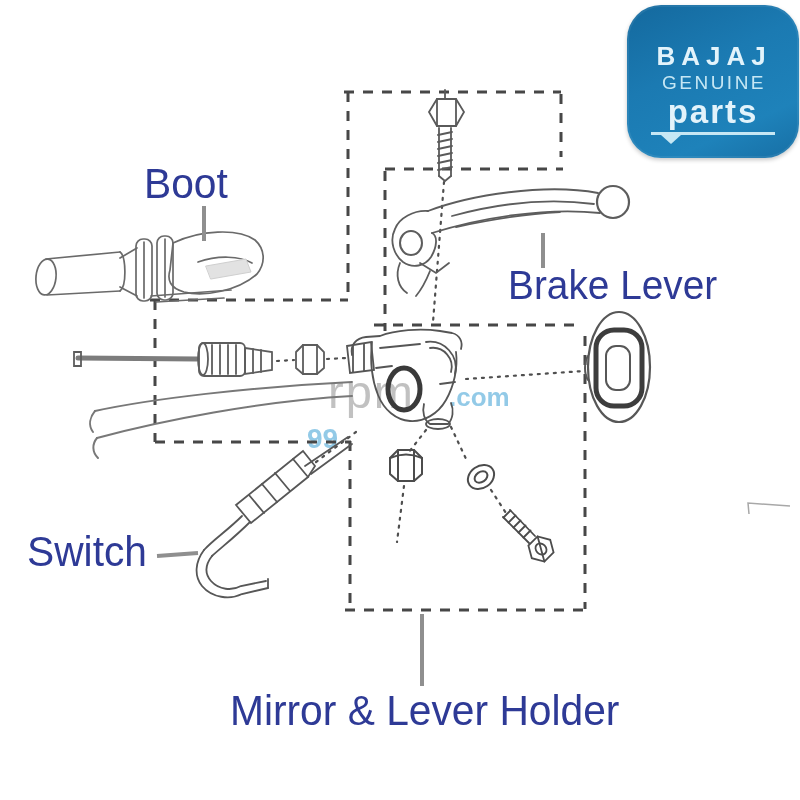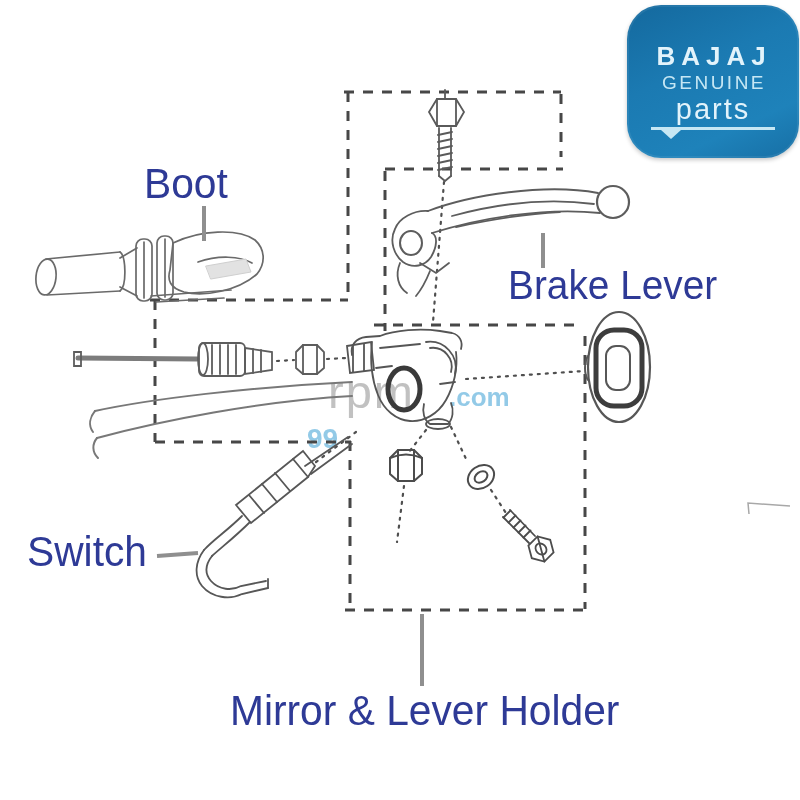--- a/index.html
+++ b/index.html
@@ -37,21 +37,21 @@
   }
   .logo .brand{
     margin-top:36px;font-size:26px;font-weight:700;letter-spacing:6px;
     color:var(--logo-text);padding-left:2px;
   }
   .logo .tagline{
     font-size:19px;letter-spacing:2.5px;color:var(--logo-soft);
     padding-left:2px;
   }
   .logo .product{
-    margin-top:-1px;font-size:29px;font-weight:400;letter-spacing:2px;color:var(--logo-text);
+    margin-top:-1px;font-size:33px;font-weight:700;letter-spacing:2px;color:var(--logo-text);
   }
   .logo .rule{
     position:relative;width:124px;height:3px;background:var(--logo-soft);margin:1px auto 0;
   }
   .logo .rule .chev{
     position:absolute;left:10px;top:3px;width:0;height:0;
     border-left:10px solid transparent;border-right:10px solid transparent;
     border-top:9px solid var(--logo-soft);
   }
 </style>

